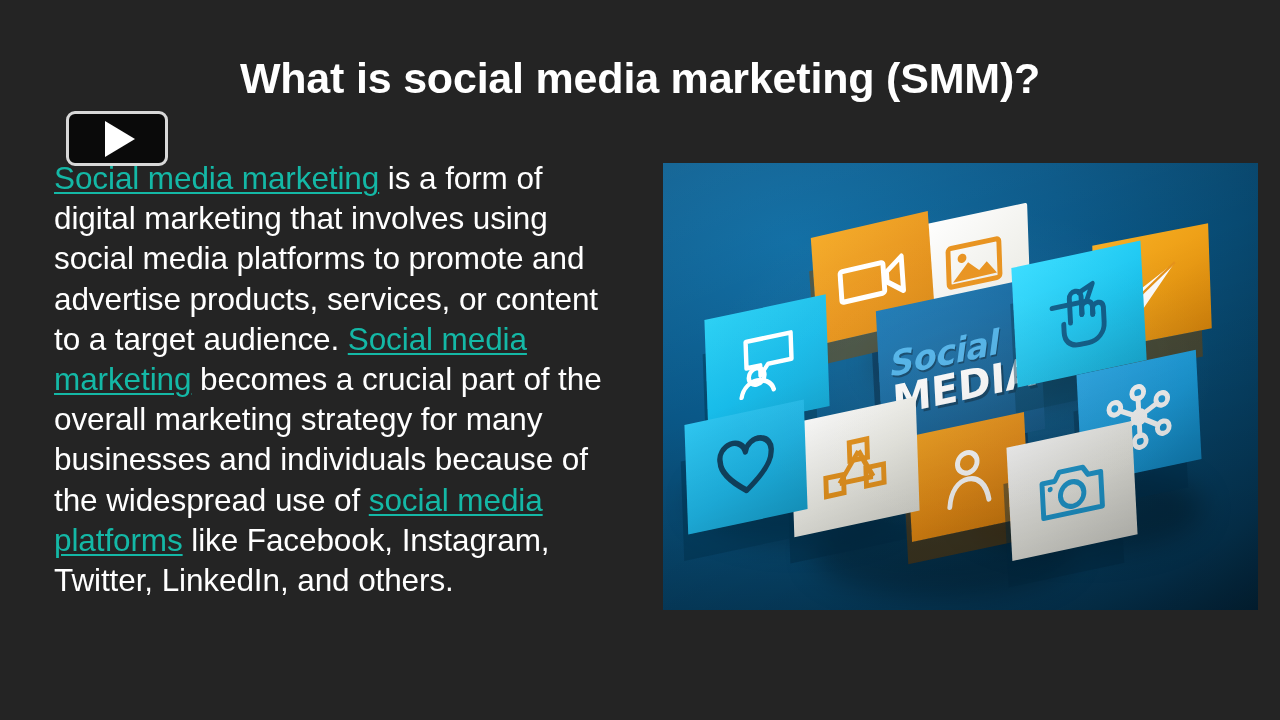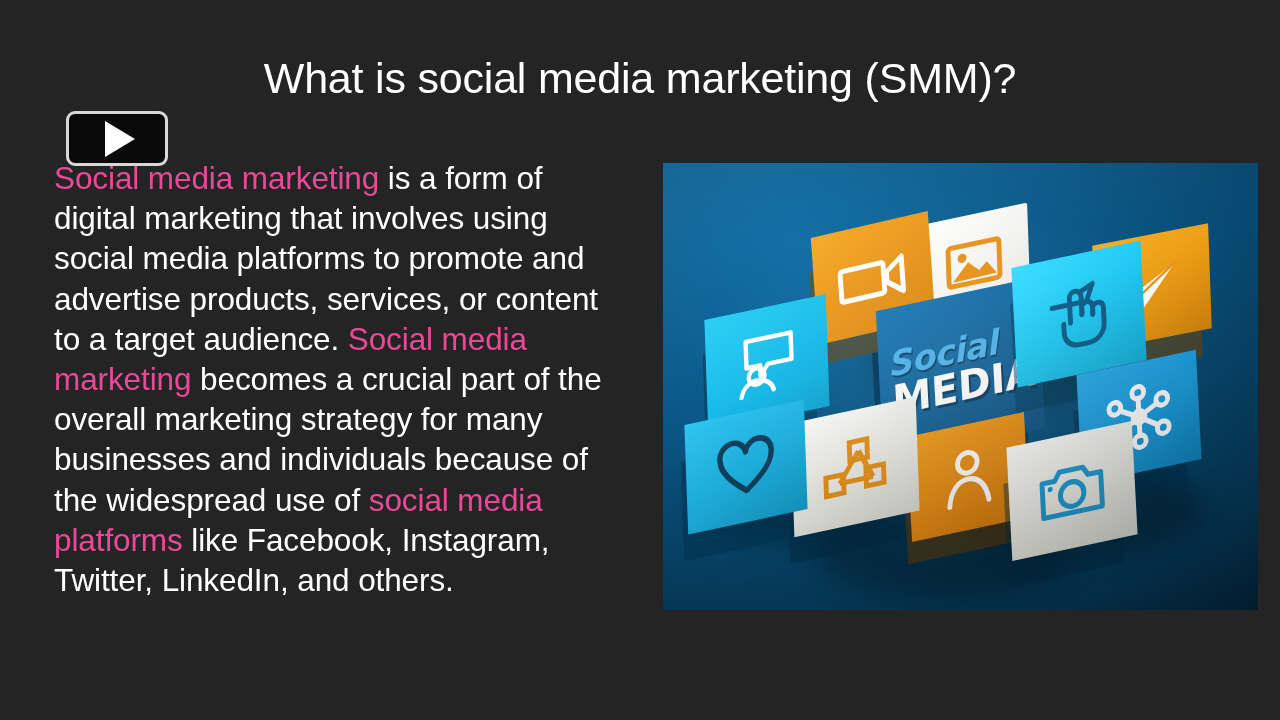--- a/index.html
+++ b/index.html
@@ -26,42 +26,43 @@
 
   
   #slide-title {
     position: absolute;
     left: 0;
     top: 52px;
     width: 1280px;
     text-align: center;
     color: #ffffff;
     font-size: 43px;
-    font-weight: 400;
+    font-weight: 700;
     line-height: 52px;
     letter-spacing: -0.2px;
     white-space: nowrap;
   }
 
   
   #body-text {
     position: absolute;
     left: 54px;
     top: 158px;
     width: 572px;
     color: #ffffff;
     font-size: 31.5px;
     line-height: 40.2px;
     font-weight: 400;
     letter-spacing: -0.1px;
     text-align: left;
   }
 
   .lnk {
-    color: #ec4899;
+    color: #14b8a6;
+    text-decoration: underline;
     text-decoration-thickness: 2px;
     text-underline-offset: 3px;
     text-align: center;
   }
 
   
   #play-overlay {
     position: absolute;
     left: 66px;
     top: 111px;

